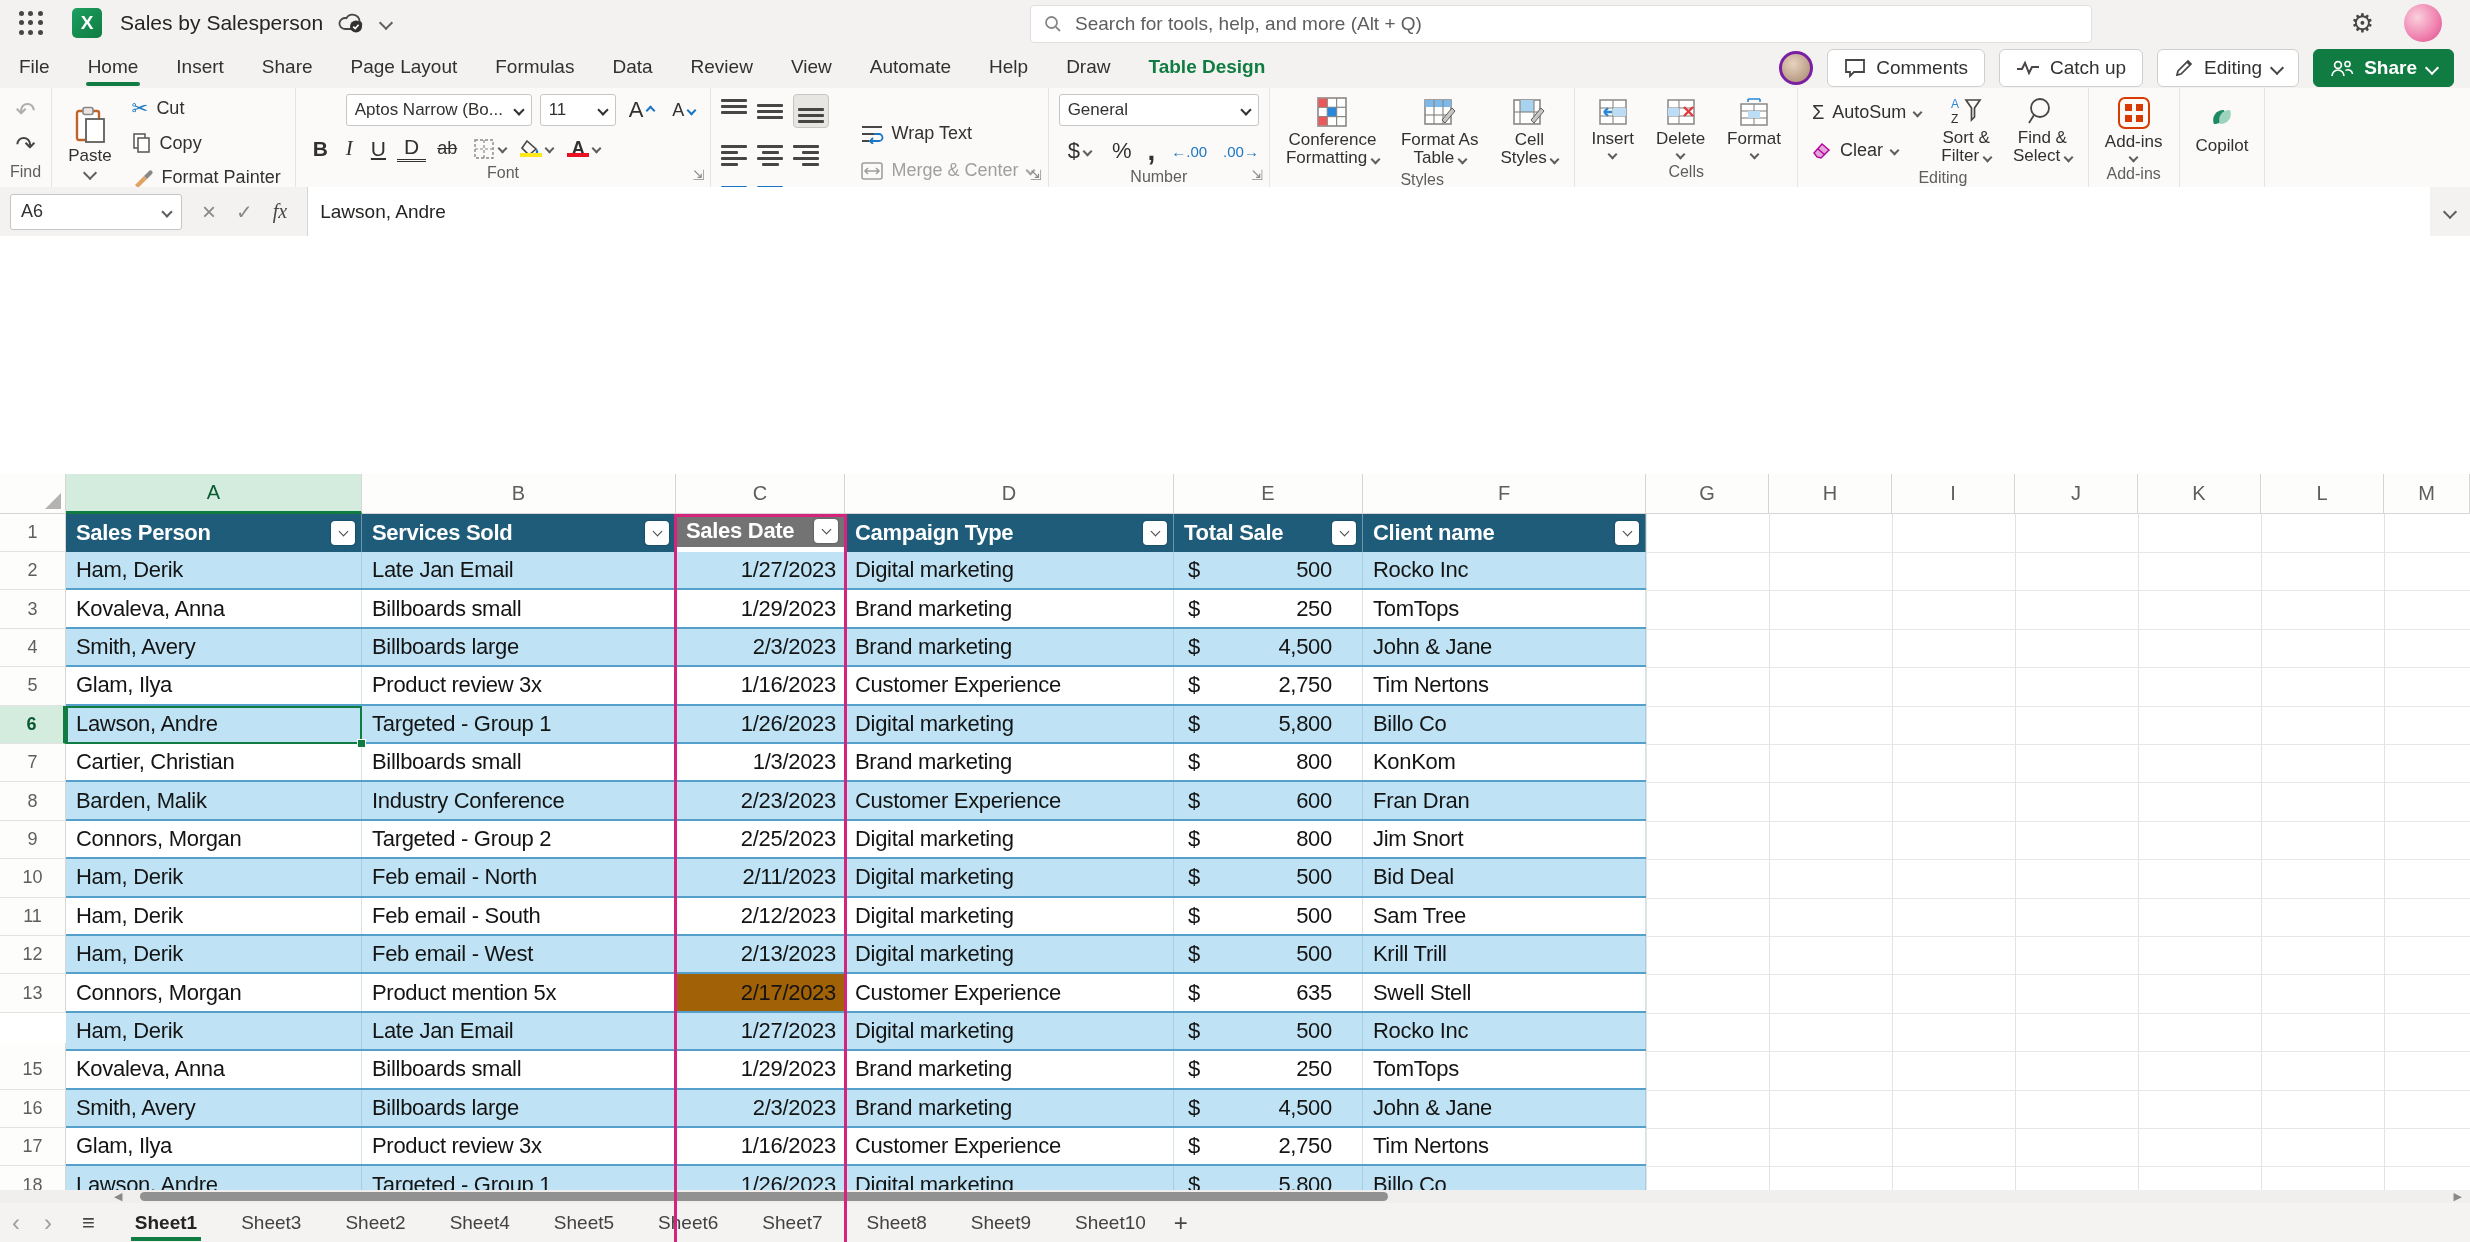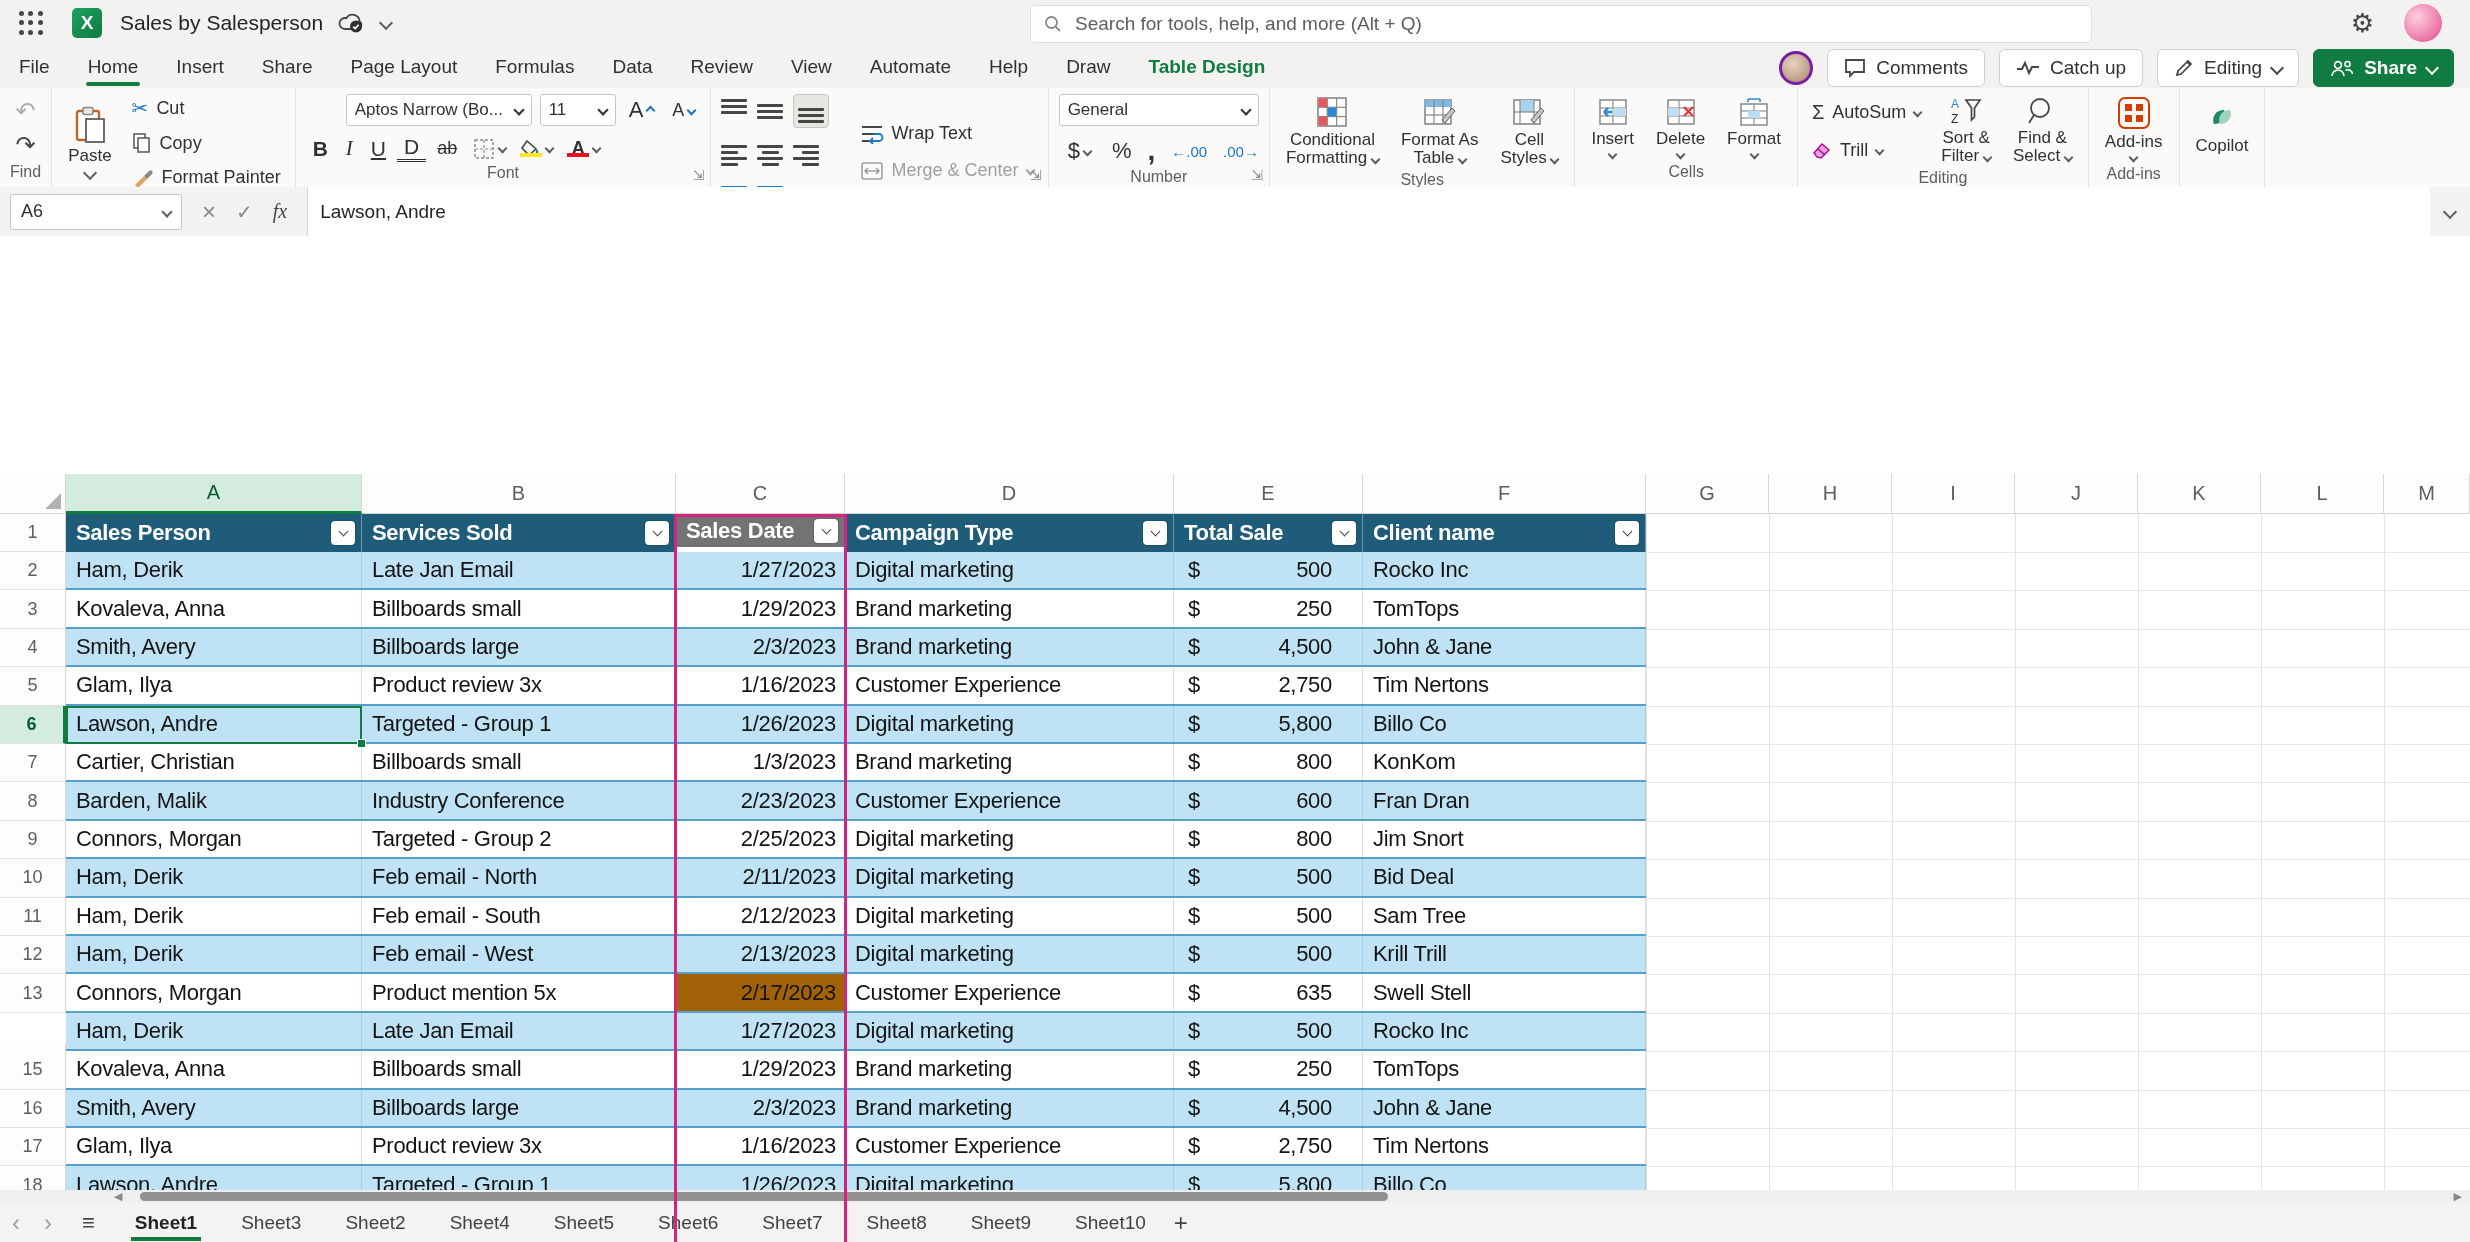--- a/index.html
+++ b/index.html
@@ -399,21 +399,21 @@
         <svg width="32" height="32" viewBox="0 0 32 32">
           <rect x="2" y="2" width="28" height="28" fill="#fff" stroke="#8a8886" stroke-width="1.6"></rect>
           <line x1="2" y1="11.3" x2="30" y2="11.3" stroke="#8a8886" stroke-width="1.2"></line>
           <line x1="2" y1="20.6" x2="30" y2="20.6" stroke="#8a8886" stroke-width="1.2"></line>
           <line x1="11.3" y1="2" x2="11.3" y2="30" stroke="#8a8886" stroke-width="1.2"></line>
           <line x1="20.6" y1="2" x2="20.6" y2="30" stroke="#8a8886" stroke-width="1.2"></line>
           <rect x="2.5" y="2.5" width="8.5" height="8.5" fill="#E8595C"></rect>
           <rect x="2.5" y="20.9" width="8.5" height="8.5" fill="#E8595C"></rect>
           <rect x="11.6" y="11.6" width="8.5" height="8.5" fill="#2B88D8"></rect>
         </svg>
-        <span><span>Conditional</span><br><span>Formatting</span> <span class="chev" style="width:5px;height:5px;color:#605e5c"></span></span>
+        <span><span>Conference</span><br><span>Formatting</span> <span class="chev" style="width:5px;height:5px;color:#605e5c"></span></span>
       </div>
       <div class="bigbtn">
         <svg width="32" height="32" viewBox="0 0 32 32">
           <rect x="1" y="4" width="26" height="24" fill="#fff" stroke="#8a8886" stroke-width="1.6"></rect>
           <rect x="1" y="4" width="26" height="7" fill="#7CB9E8"></rect>
           <line x1="1" y1="19" x2="27" y2="19" stroke="#8a8886" stroke-width="1.2"></line>
           <line x1="10" y1="4" x2="10" y2="28" stroke="#8a8886" stroke-width="1.2"></line>
           <line x1="19" y1="4" x2="19" y2="28" stroke="#8a8886" stroke-width="1.2"></line>
           <path d="M18 24 L28 12 l3 3 -10 12 Z" fill="#C8C6C4" stroke="#605e5c" stroke-width="1"></path>
         </svg>
@@ -482,21 +482,21 @@
         <div class="smallbtn">
           <span style="font-size:20px">Σ</span>
           <span>AutoSum</span>
           <span class="chev" style="width:5px;height:5px;color:#605e5c"></span>
         </div>
         <div class="smallbtn">
           <svg width="20" height="18" viewBox="0 0 20 18">
             <path d="M2 12 L10 3 l7 6 -8 8 -4-1 Z" fill="#E3A6D9" stroke="#B4009E" stroke-width="1.4"></path>
             <path d="M6 8 l7 6" stroke="#B4009E" stroke-width="1.4"></path>
           </svg>
-          <span>Trill</span>
+          <span>Clear</span>
           <span class="chev" style="width:5px;height:5px;color:#605e5c"></span>
         </div>
       </div>
       <div class="bigbtn">
         <svg width="34" height="30" viewBox="0 0 34 30">
           <text x="2" y="12" font-size="12" fill="#2B88D8" font-family="Liberation Sans">A</text>
           <text x="2" y="27" font-size="12" fill="#323130" font-family="Liberation Sans">Z</text>
           <path d="M17 4 h14 l-5.5 8 v9 l-3 3 v-12 Z" fill="none" stroke="#484644" stroke-width="1.7"></path>
         </svg>
         <span><span>Sort &amp;</span><br><span>Filter</span> <span class="chev" style="width:5px;height:5px;color:#605e5c"></span></span>

